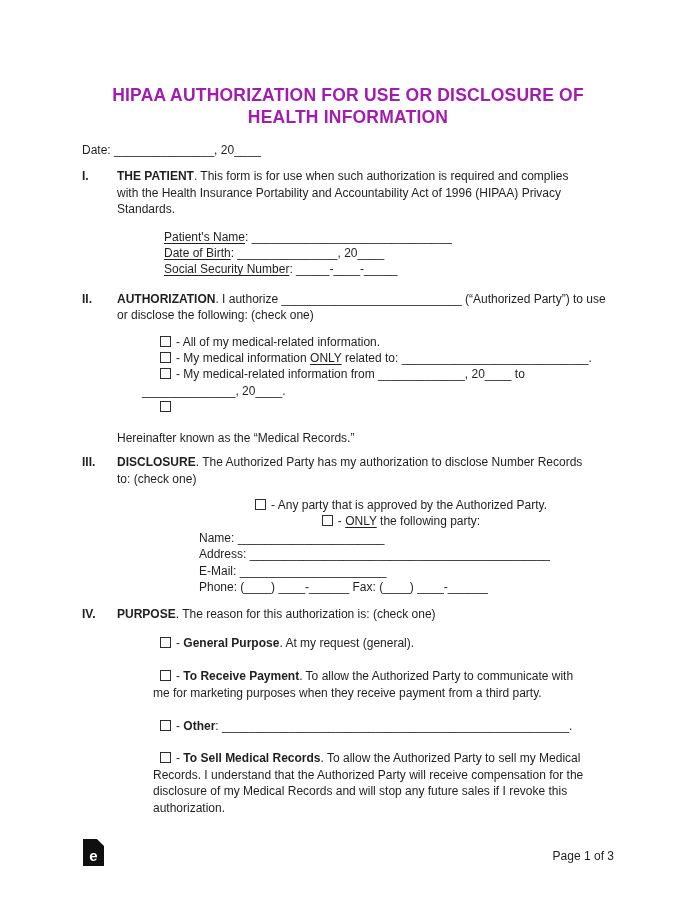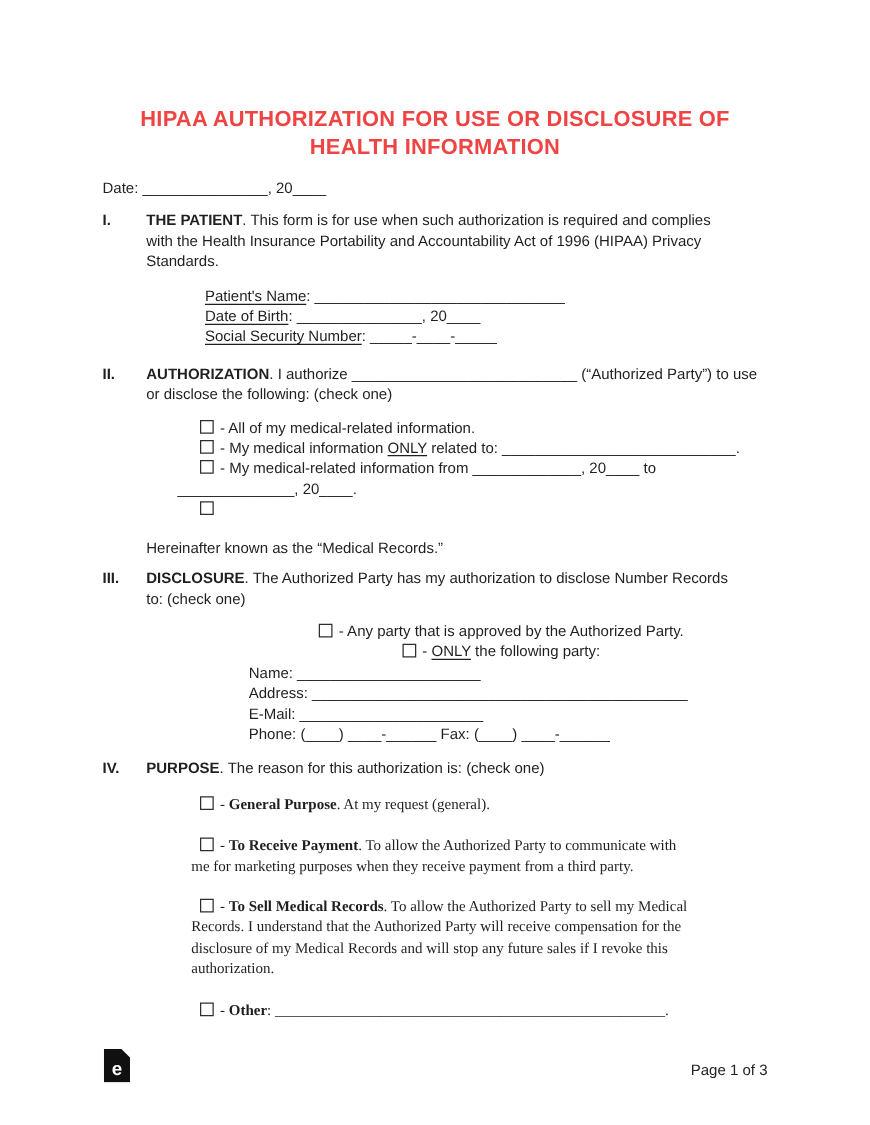--- a/index.html
+++ b/index.html
@@ -8,38 +8,38 @@
     width:696px;height:900px;
     background:#ffffff;
     font-family:"Liberation Sans", sans-serif;
     font-size:12px;line-height:16.4px;
     color:#1f1f1f;
     overflow:hidden;
   }
   .content{position:absolute;left:82px;top:84px;width:560px;}
   .title{
     width:532px;margin:0;text-align:center;
-    font-size:17.5px;line-height:22px;font-weight:bold;color:#ef4444;
+    font-size:17.5px;line-height:22px;font-weight:bold;color:#a21caf;
     letter-spacing:.2px;
   }
   .dateline{margin-top:14px;}
   .sec{position:relative;padding-left:35px;}
   .sec .num{position:absolute;left:0;top:0;font-weight:bold;}
   .sec1{margin-top:10px;}
   .sec2{margin-top:13px;}
   .sec3{margin-top:8px;}
   .sec4{margin-top:11px;}
   .fields{margin-top:11px;margin-left:82px;}
   .partyfields{margin-left:117px;}
   .cbgroup2{margin-top:10px;}
   .cbgroup3{margin-top:10px;}
   .cb{position:relative;}
   .cb2{padding-left:60px;text-indent:18px;}
   .cb3{padding-left:71px;text-indent:7px;text-align:center;}
-  .cb4{padding-left:71px;text-indent:7px;font-family:Liberation Serif, serif;}
+  .cb4{padding-left:71px;text-indent:7px;}
   .mt12{margin-top:12px;}
   .mt16{margin-top:16px;}
   .mt17{margin-top:17px;}
   .outro{margin-top:14px;margin-left:35px;}
   .box{
     display:inline-block;width:9px;height:9px;
     border:1px solid #2e2e2e;background:#fff;
     margin-right:5px;transform:translateY(1px);
   }
   .b{font-weight:bold;}
@@ -123,25 +123,25 @@
       <div><span class="b">PURPOSE</span><span>. The reason for this authorization is: (check one)</span></div>
     </div>
 
     <div>
       <div class="cb cb4 mt12">
         <span class="box"></span><span><span>- </span><span class="b">General Purpose</span><span>. At my request (general).</span></span>
       </div>
       <div class="cb cb4 mt17">
         <span class="box"></span><span><span>- </span><span class="b">To Receive Payment</span><span>. To allow the Authorized Party to communicate with</span><br><span>me for marketing purposes when they receive payment from a third party.</span></span>
       </div>
+      <div class="cb cb4 mt17">
+        <span class="box"></span><span><span>- </span><span class="b">Other</span><span>: ____________________________________________________.</span></span>
+      </div>
       <div class="cb cb4 mt16">
         <span class="box"></span><span><span>- </span><span class="b">To Sell Medical Records</span><span>. To allow the Authorized Party to sell my Medical</span><br><span>Records. I understand that the Authorized Party will receive compensation for the</span><br><span>disclosure of my Medical Records and will stop any future sales if I revoke this</span><br><span>authorization.</span></span>
-      </div>
-      <div class="cb cb4 mt17">
-        <span class="box"></span><span><span>- </span><span class="b">Other</span><span>: ____________________________________________________.</span></span>
       </div>
     </div>
 
   </div>
 
   <div class="footer">
     <div class="logo">
       <span class="logo-e">e</span>
     </div>
     <div class="pageno">Page 1 of 3</div>

